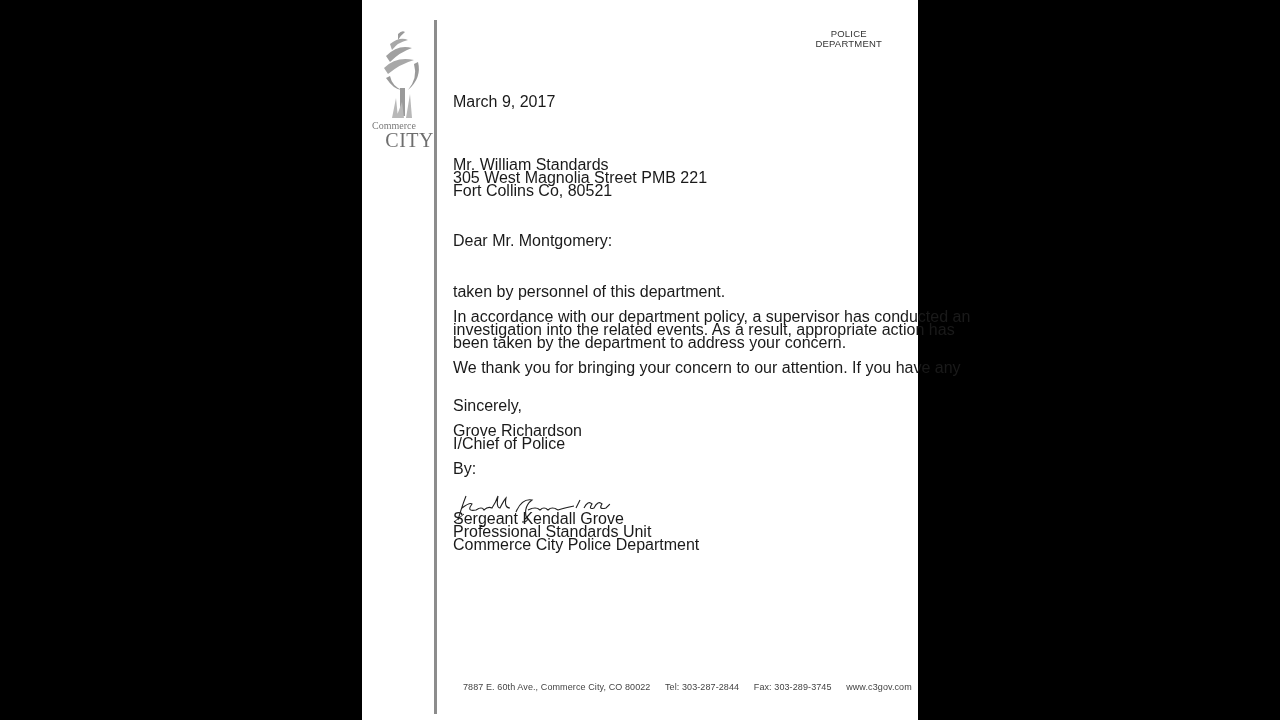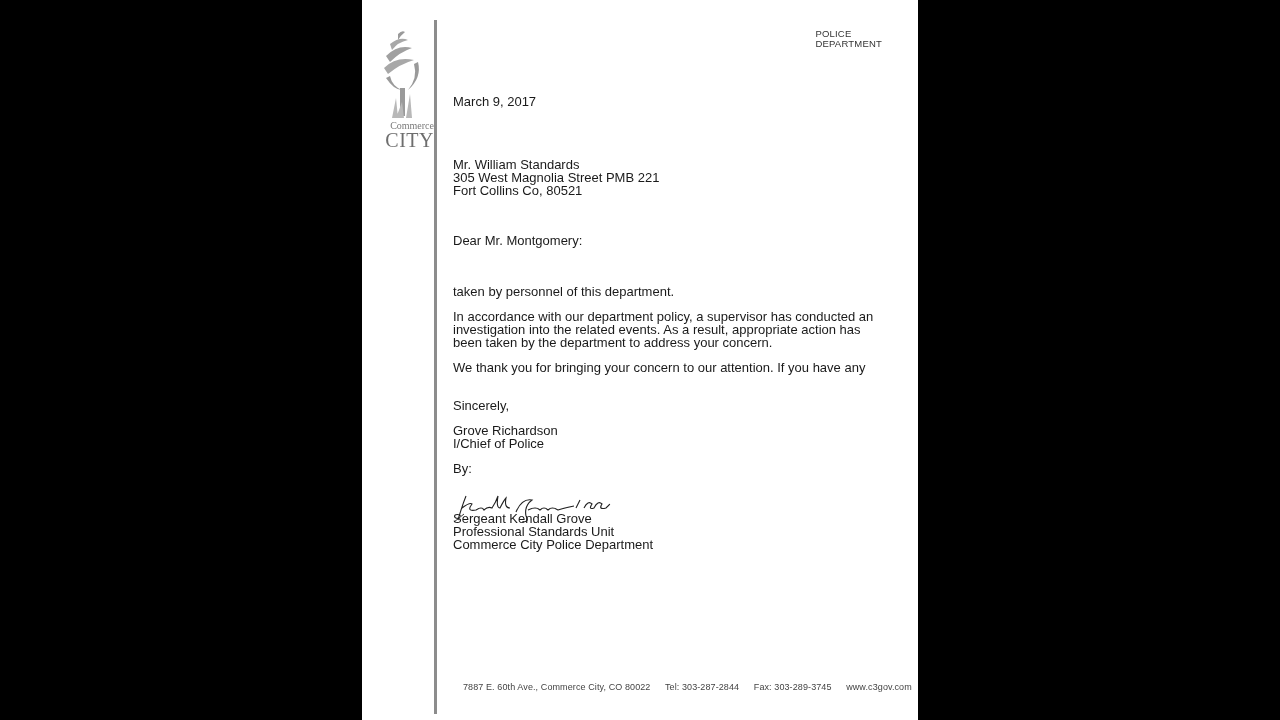--- a/index.html
+++ b/index.html
@@ -1,23 +1,23 @@
 <!DOCTYPE html>
 <html><head>
   <meta charset="utf-8">
   <style>
     html, body { margin:0; padding:0; }
     body { width:1280px; height:720px; background:#000; position:relative; overflow:hidden; font-family:"Liberation Sans", sans-serif; }
     .page { position:absolute; left:362px; top:0; width:556px; height:720px; background:#fff; }
     .vline { position:absolute; left:72px; top:20px; width:3px; height:694px; background:#8c8c8c; }
     .logo { position:absolute; left:10px; top:28px; width:52px; height:120px; }
-    .logo-word1 { position:absolute; left:0; top:92px; width:62px; text-align:right; font-family:"Liberation Serif", serif; font-size:10px; color:#7a7a7a; }
+    .logo-word1 { position:absolute; left:0; top:92px; width:62px; text-align:left; font-family:"Liberation Serif", serif; font-size:10px; color:#7a7a7a; }
     .logo-word2 { position:absolute; left:0; top:101px; width:62px; text-align:right; font-family:"Liberation Serif", serif; font-size:20px; color:#6e6e6e; letter-spacing:0.5px; }
-    .dept { position:absolute; right:36px; top:29px; text-align:left; font-size:9.5px; line-height:10px; color:#333; letter-spacing:0.2px; }
-    .txt { position:absolute; left:91px; font-size:13px; line-height:12.6px; color:#1a1a1a; white-space:nowrap; }
+    .dept { position:absolute; right:36px; top:29px; text-align:center; font-size:9.5px; line-height:10px; color:#333; letter-spacing:0.2px; }
+    .txt { position:absolute; left:91px; font-size:16px; line-height:12.6px; color:#1a1a1a; white-space:nowrap; }
     .sig { position:absolute; left:90px; top:492px; width:165px; height:32px; }
     .footer { position:absolute; left:101px; top:682px; font-size:9px; color:#444; white-space:nowrap; letter-spacing:0.1px;text-align:center; }
     .footer span { margin-right:12px; }
   </style>
 </head>
 <body>
 
 <div class="page">
   <div class="vline"></div>
 

